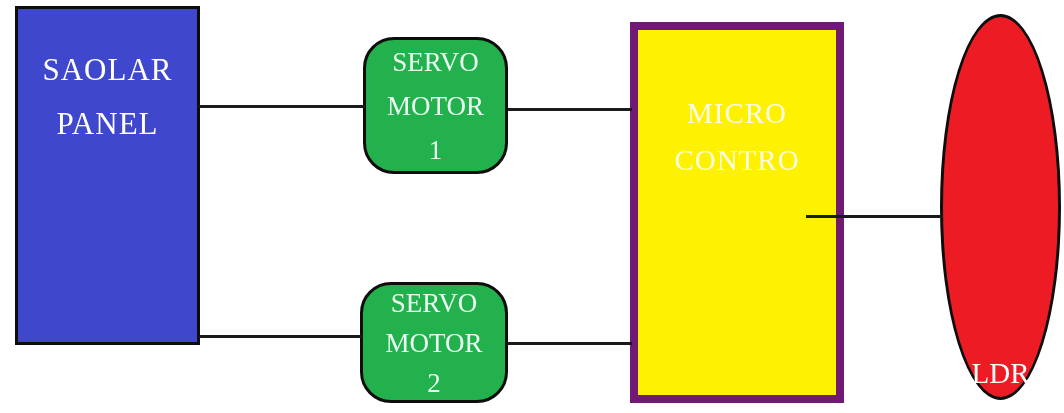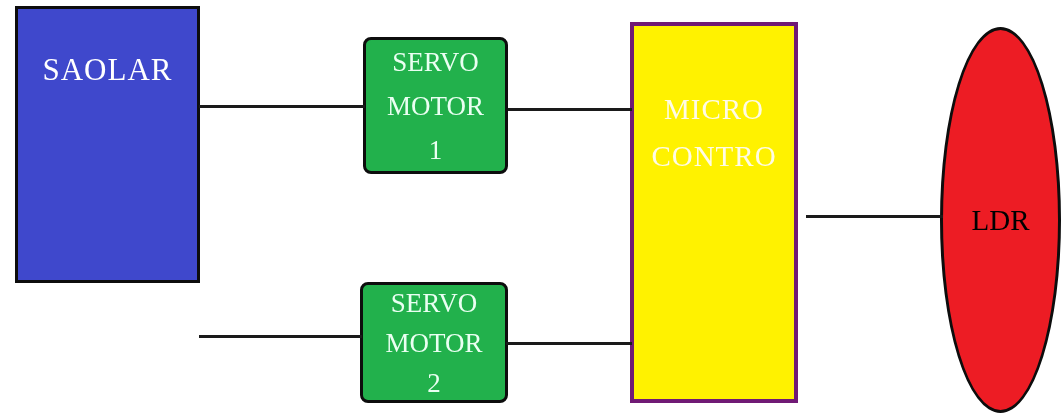--- a/index.html
+++ b/index.html
@@ -18,72 +18,72 @@
   .node {
     position: absolute;
     box-sizing: border-box;
     text-align: center;
   }
   .node .line {
     display: block;
   }
   .solar-panel {
     left: 15px; top: 6px;
-    width: 185px; height: 277px;
+    width: 185px; height: 339px;
     background: #3f48cc;
     border: 3px solid #0d0d0d;
     color: #ffffff;
     font-size: 31px;
     line-height: 54px;
     padding-top: 34px;
     letter-spacing: 1px;
   }
   .servo {
     background: #22b14c;
     border: 3px solid #0d0d0d;
-    border-radius: 8px;
+    border-radius: 31px;
     color: #eafff2;
     display: flex;
     flex-direction: column;
     justify-content: center;
     align-items: center;
     font-size: 27px;
   }
   .servo-1 {
     left: 363px; top: 37px;
     width: 145px; height: 137px;
     line-height: 44px;
   }
   .servo-2 {
     left: 360px; top: 282px;
     width: 148px; height: 121px;
     line-height: 40px;
   }
   .micro {
     left: 630px; top: 22px;
-    width: 168px; height: 381px;
+    width: 214px; height: 381px;
     background: #fff200;
-    border: 4px solid #701a75;
+    border: 8px solid #701a75;
     color: #fffbe6;
     font-size: 29px;
     line-height: 47px;
     letter-spacing: 1px;
   }
   .micro .line-1 { margin-top: 60px; }
   .micro .line-2 { }
   .ldr {
-    left: 940px; top: 27px;
+    left: 940px; top: 14px;
     width: 121px; height: 386px;
     background: #ed1c24;
     border: 3px solid #0d0d0d;
     border-radius: 50%;
-    color: #000000;
+    color: #ffffff;
     display: flex;
     flex-direction: column;
-    justify-content: center;
+    justify-content: flex-end;
     align-items: center;
     font-size: 29px;
     line-height: 47px;
   }
   .connector {
     position: absolute;
     height: 3px;
     background: #1a1a1a;
   }
   .conn-solar-servo1 { left: 199px; top: 105px; width: 166px; }
@@ -92,20 +92,21 @@
   .conn-servo2-micro { left: 506px; top: 342px; width: 126px; }
   .conn-micro-ldr    { left: 806px; top: 215px; width: 137px; }
 </style>
 </head>
 <body>
 
 <div class="canvas">
 
   <div class="node solar-panel">
     <span class="line">SAOLAR</span>
+    <span class="line">PANEL</span>
   </div>
 
   <div class="node servo servo-1">
     <span class="line">SERVO</span>
     <span class="line">MOTOR</span>
     <span class="line">1</span>
   </div>
 
   <div class="node servo servo-2">
     <span class="line">SERVO</span>

